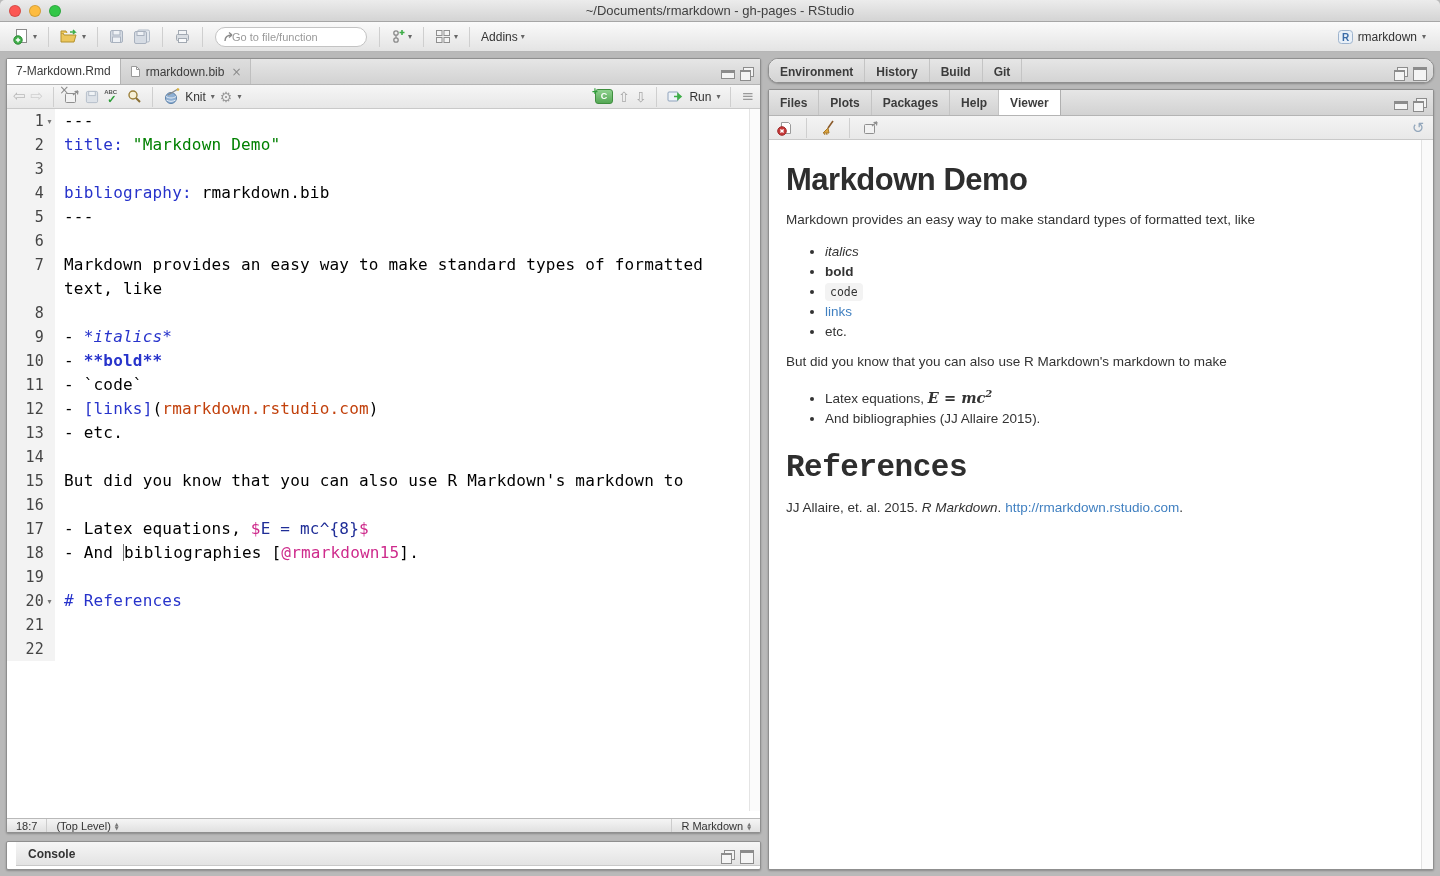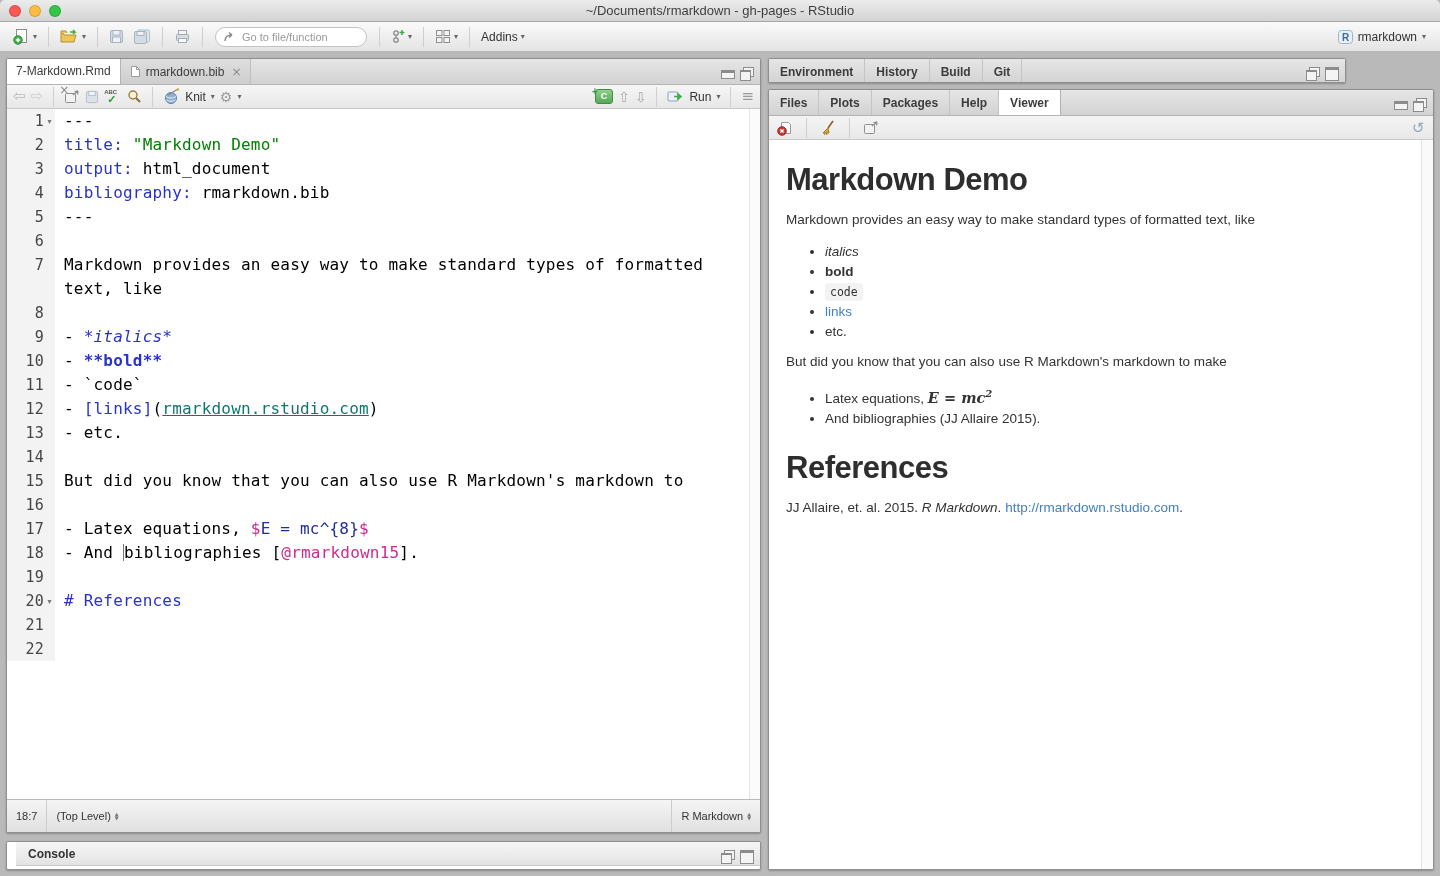--- a/index.html
+++ b/index.html
@@ -32,21 +32,21 @@
     border-bottom:1px solid #b6b6b6;
     display:flex; align-items:center; padding:0 10px; gap:3px;
     font-size:12px; color:#333;
   }
   .tb-sep{ width:1px; height:20px; background:#cfcfcf; margin:0 5px; }
   .tb-btn{ display:flex; align-items:center; gap:3px; padding:2px 3px; border-radius:3px; }
   .caret{ font-size:8px; color:#666; font-family:"DejaVu Sans",sans-serif; }
   .goto-wrap{ position:relative; margin:0 4px; }
   .goto-input{
     width:152px; height:20px; border:1px solid #c3c3c3; border-radius:11px;
-    background:#fff; font-size:11px; color:#555; padding:0 8px 0 26px; outline:none;
+    background:#fff; font-size:11px; color:#555; padding:0 8px 0 16px; outline:none;
     font-family:"Liberation Sans",sans-serif;
   }
   .goto-input::placeholder{ color:#9a9a9a; }
   .goto-arrow{ position:absolute; left:9px; top:4px; width:12px; height:12px; }
   .spacer{ flex:1; }
   .proj-btn{ display:flex; align-items:center; gap:5px; font-size:12px; color:#333; padding-right:4px; }
 
   
   .pane{
     position:absolute; background:#fff;
@@ -107,48 +107,48 @@
       font-size:15px; padding-right:0; }
   .fold{ display:inline-block; width:11px; font-size:8px; color:#777; vertical-align:2px;
       font-family:"DejaVu Sans",sans-serif; text-align:center; }
   .code-text{ padding-left:9px; color:#000; }
   .plain{ color:#000; }
   .key{ color:#2733cb; }
   .str{ color:#008000; }
   .md{ color:#2733cb; }
   .md-italic{ color:#2733cb; font-style:italic; }
   .md-bold{ color:#2733cb; font-weight:bold; }
-  .url{ color:#0f766e; text-decoration:underline; }
+  .url{ color:#c2410c; }
   .dollar{ color:#ce2b8c; }
   .math{ color:#1f2d97; }
   .cite{ color:#ce2b8c; }
   span.caret-i{ display:inline-block; width:0; height:17px; border-left:1px solid #777; vertical-align:-3px; }
 
   .ed-vscroll{ position:absolute; top:50px; right:0; bottom:21px; width:11px;
       background:#fbfbfb; border-left:1px solid #e4e4e4; }
 
   
   .statusbar{
-    position:absolute; left:0; right:0; bottom:0; height:33px;
+    position:absolute; left:0; right:0; bottom:0; height:14px;
     background:linear-gradient(#f5f5f5,#e0e0e0); border-top:1px solid #b9b9b9;
     display:flex; align-items:center; font-size:11px; color:#333;margin-top:13px;
   }
   .status-cell{ padding:0 9px; display:flex; align-items:center; gap:4px; height:100%; }
   .status-sep{ width:1px; height:100%; background:#cccccc; }
   .updown{ display:inline-flex; flex-direction:column; line-height:4px; font-size:5px; color:#777;
       font-family:"DejaVu Sans",sans-serif; }
 
   
   #console-pane{ top:841px; left:6px; width:755px; height:29px;padding-left:9px; }
   .console-header{ height:24px; background:linear-gradient(#f6f6f6,#e3e3e3); border-bottom:1px solid #c9c9c9;
       display:flex; align-items:center; padding:0 12px; position:relative; }
   .console-title{ font-size:12px; font-weight:bold; color:#333; }
 
   
-  #env-pane{ top:58px; left:768px; width:578px; height:25px; }
+  #env-pane{ top:58px; left:768px; width:666px; height:25px;border-radius:10px; }
   #env-pane .tabbar{ height:25px; border-bottom:none; }
 
   
   #viewer-pane{ top:89px; left:768px; width:666px; height:781px; }
   .viewer-toolbar{
     height:24px; background:linear-gradient(#f4f4f4,#e8e8e8); border-bottom:1px solid #c9c9c9;
     display:flex; align-items:center; padding:0 8px; gap:8px; position:relative;
   }
   .viewer-content{
     position:absolute; top:50px; left:0; right:12px; bottom:0; background:#fff;
@@ -160,21 +160,21 @@
   .vc-p{ margin:0 0 10px 0; }
   .vc-ul{ margin:12px 0 10px 0; padding-left:39px; }
   .vc-ul li{ line-height:20px; }
   .vc-it{ font-style:italic; }
   .vc-b{ font-weight:bold; }
   .vc-code{ font-family:"DejaVu Sans Mono",monospace; font-size:11.5px; background:#f3f3f3;
       border-radius:4px; padding:2px 5px; color:#333; }
   .vc-link{ color:#4180c1; text-decoration:none; }
   .vc-math{ font-family:"DejaVu Serif",serif; font-style:italic; font-size:14.5px;font-weight:bold; }
   .vc-math sup{ font-size:10px; }
-  .vc-h1.refs{ margin-top:21px; }
+  .vc-h1.refs{ margin-top:21px;font-family:Liberation Mono, monospace; }
 
   svg{ display:block; }
 </style>
 </head>
 <body>
 
 <div class="titlebar">
   <div class="traffic">
     <span class="light red"></span>
     <span class="light yellow"></span>
@@ -341,21 +341,21 @@
     </span>
     <span class="caret">▾</span>
     <span class="tb-sep"></span>
     <span class="ed-ic uni" style="font-size:15px;color:#9a9a9a;">≡</span>
   </div>
 
   <div class="code-area">
     <div id="code-lines">
         <div class="code-row"><div class="gutter-cell">1<span class="fold">▾</span></div><div class="code-text"><span class="plain">---</span></div></div>
         <div class="code-row"><div class="gutter-cell">2<span class="fold">&nbsp;</span></div><div class="code-text"><span class="key">title:</span><span class="plain"> </span><span class="str">"Markdown Demo"</span></div></div>
-        <div class="code-row"><div class="gutter-cell">3<span class="fold">&nbsp;</span></div><div class="code-text"><span class="key">output:</span><span class="plain"> html_document</span></div></div>
+        <div class="code-row"><div class="gutter-cell">3<span class="fold">&nbsp;</span></div></div>
         <div class="code-row"><div class="gutter-cell">4<span class="fold">&nbsp;</span></div><div class="code-text"><span class="key">bibliography:</span><span class="plain"> rmarkdown.bib</span></div></div>
         <div class="code-row"><div class="gutter-cell">5<span class="fold">&nbsp;</span></div><div class="code-text"><span class="plain">---</span></div></div>
         <div class="code-row"><div class="gutter-cell">6<span class="fold">&nbsp;</span></div><div class="code-text"></div></div>
         <div class="code-row"><div class="gutter-cell">7<span class="fold">&nbsp;</span></div><div class="code-text"><span class="plain">Markdown provides an easy way to make standard types of formatted</span></div></div>
         <div class="code-row"><div class="gutter-cell"><span class="fold">&nbsp;</span></div><div class="code-text"><span class="plain">text, like</span></div></div>
         <div class="code-row"><div class="gutter-cell">8<span class="fold">&nbsp;</span></div><div class="code-text"></div></div>
         <div class="code-row"><div class="gutter-cell">9<span class="fold">&nbsp;</span></div><div class="code-text"><span class="plain">- </span><span class="md-italic">*italics*</span></div></div>
         <div class="code-row"><div class="gutter-cell">10<span class="fold">&nbsp;</span></div><div class="code-text"><span class="plain">- </span><span class="md-bold">**bold**</span></div></div>
         <div class="code-row"><div class="gutter-cell">11<span class="fold">&nbsp;</span></div><div class="code-text"><span class="plain">- </span><span class="plain">`code`</span></div></div>
         <div class="code-row"><div class="gutter-cell">12<span class="fold">&nbsp;</span></div><div class="code-text"><span class="plain">- </span><span class="md">[links]</span><span class="plain">(</span><span class="url">rmarkdown.rstudio.com</span><span class="plain">)</span></div></div>

